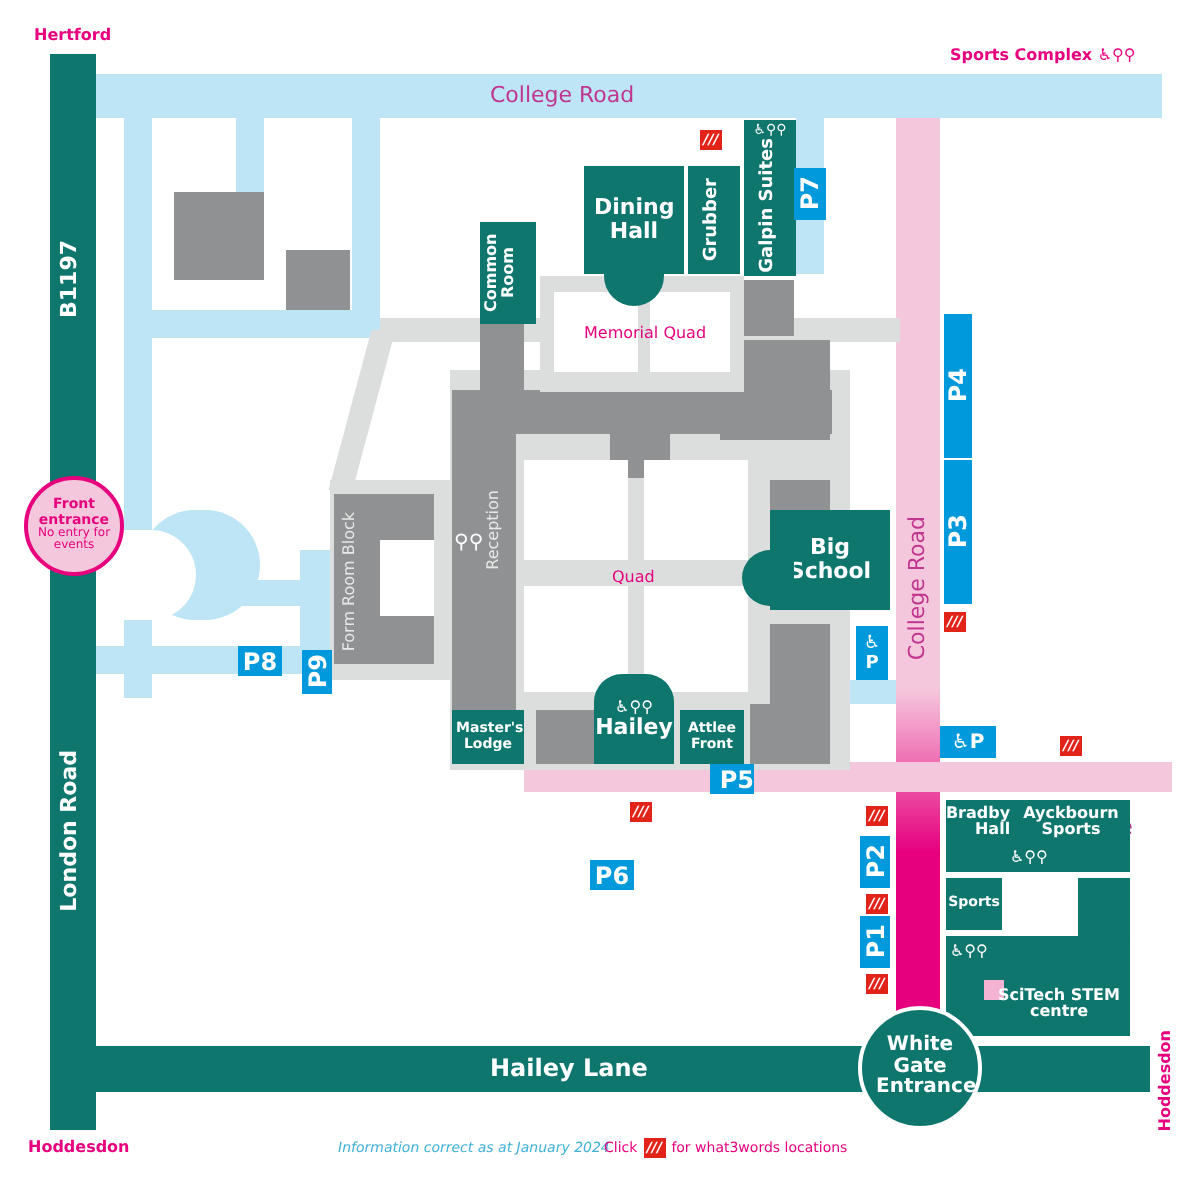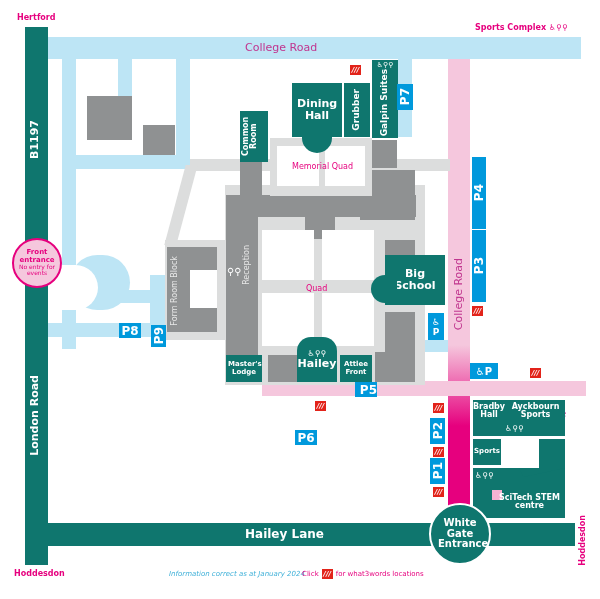--- a/index.html
+++ b/index.html
@@ -111,21 +111,21 @@
   <span style="font-size:11px;">Hailey</span>
 </div>
 <div class="abs mag bld" style="left:226px;top:355px;width:36px;height:27px;font-size:7px;">
     <span style="width:32px;">Master's Lodge</span>
   </div>
 <div class="abs mag bld" style="left:340px;top:355px;width:32px;height:27px;font-size:7px;">
     <span style="width:28px;">Attlee Front</span>
   </div>
 
 <div class="abs mag" style="left:473px;top:400px;width:92px;height:36px;"></div>
-<div class="abs bld" style="left:474px;top:403px;width:30px;font-size:8px;">Bradby Hall</div>
+<div class="abs bld" style="left:474px;top:403px;width:30px;font-size:8px;text-align:right;">Bradby Hall</div>
 <div class="abs bld" style="left:508px;top:403px;width:55px;font-size:8px;">Ayckbourn Sports</div>
 <div class="abs" style="left:505px;top:424px;font-size:8px;color:#fff;">♿⚲⚲</div>
 
 <div class="abs mag bld" style="left:473px;top:439px;width:28px;height:26px;font-size:7px;">
     <span>Sports</span>
   </div>
 <div class="abs mag" style="left:539px;top:439px;width:26px;height:30px;"></div>
 <div class="abs mag" style="left:473px;top:468px;width:92px;height:50px;clip-path:polygon(0 0,100% 0,100% 100%,0 100%,0 0,60% 0,55% 20%,0 20%);"></div>
 <div class="abs mag" style="left:473px;top:468px;width:92px;height:50px;clip-path:polygon(0 0,50% 0,55% 18%,100% 0,100% 100%,0 100%);"></div>
 <div class="abs" style="left:475px;top:471px;font-size:8px;color:#fff;">♿⚲⚲</div>

